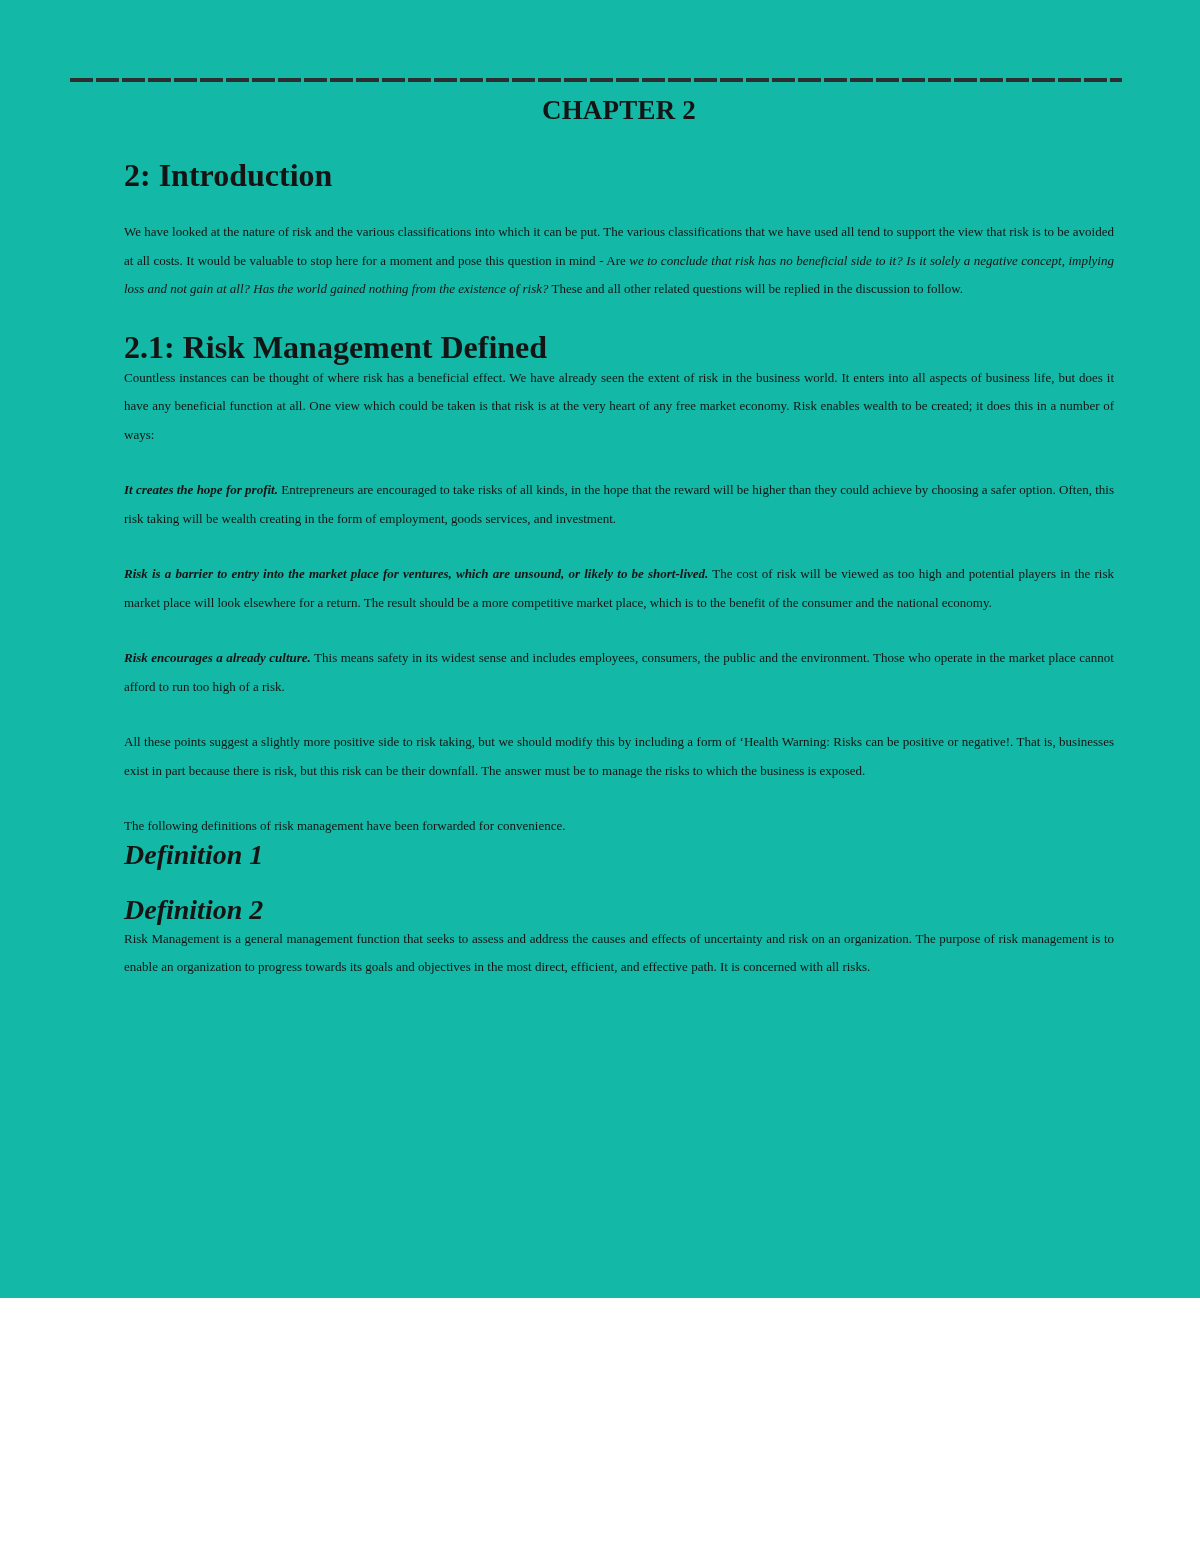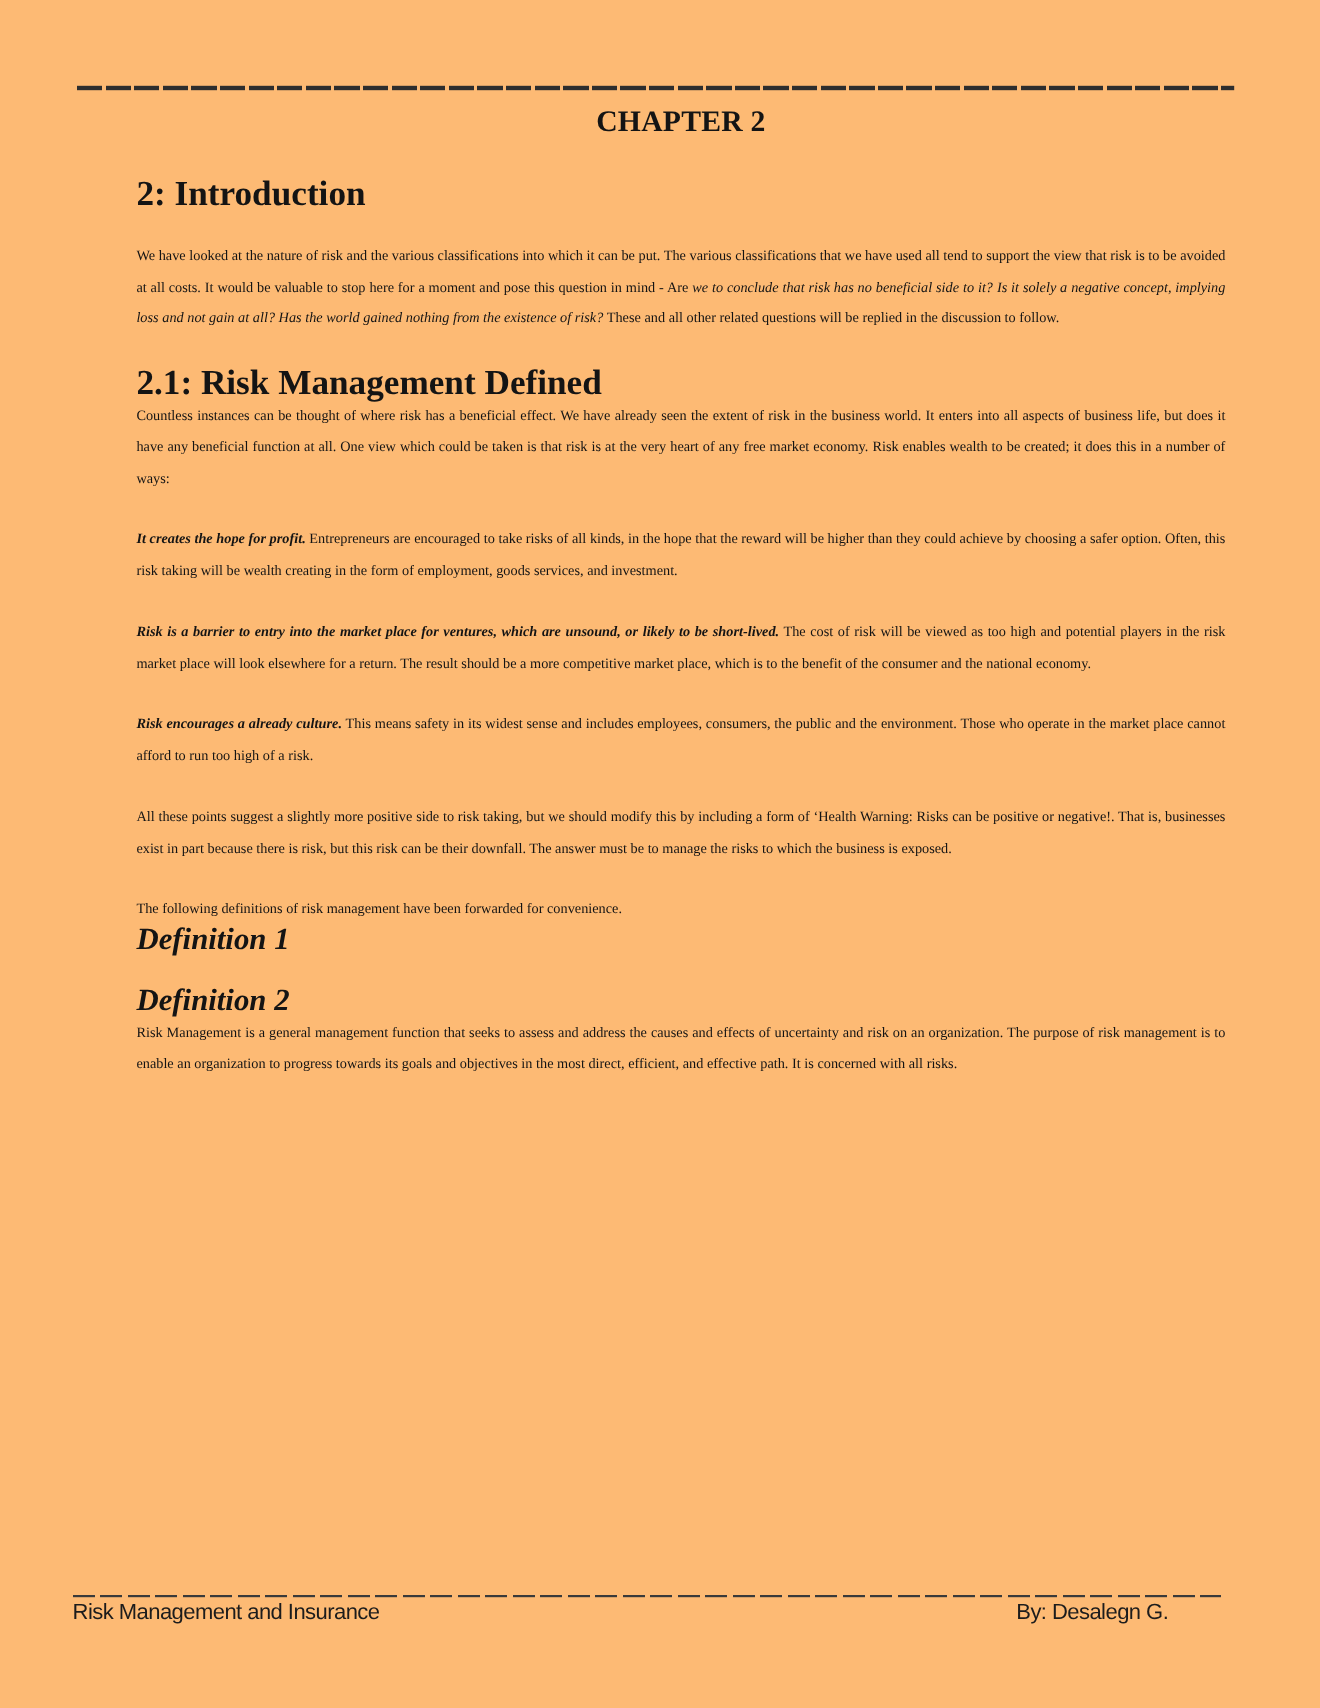--- a/index.html
+++ b/index.html
@@ -1,22 +1,22 @@
 <!DOCTYPE html>
 <html><head>
 <meta charset="utf-8">
 <style>
   * { margin: 0; padding: 0; box-sizing: border-box; }
   html, body { background: #ffffff; }
   .page {
     position: relative;
     width: 1200px;
-    height: 1553px;
+    height: 1298px;
     margin: 0 auto;
-    background: #fdba74;
+    background: #14b8a6;
     font-family: "Liberation Serif", "DejaVu Serif", serif;
     color: #141414;
     overflow: hidden;
   }
   .rule-top {
     position: absolute;
     left: 70px;
     top: 78px;
     width: 1052px;
     height: 4px;

